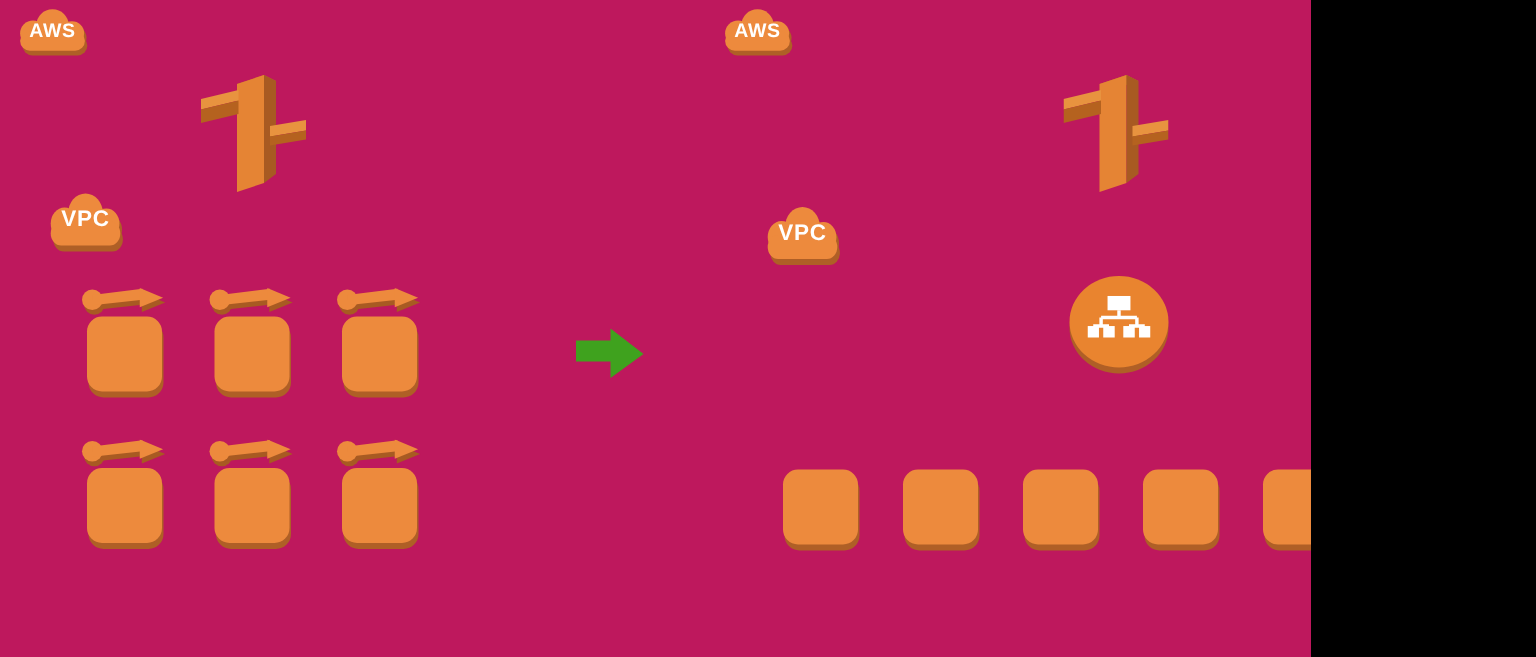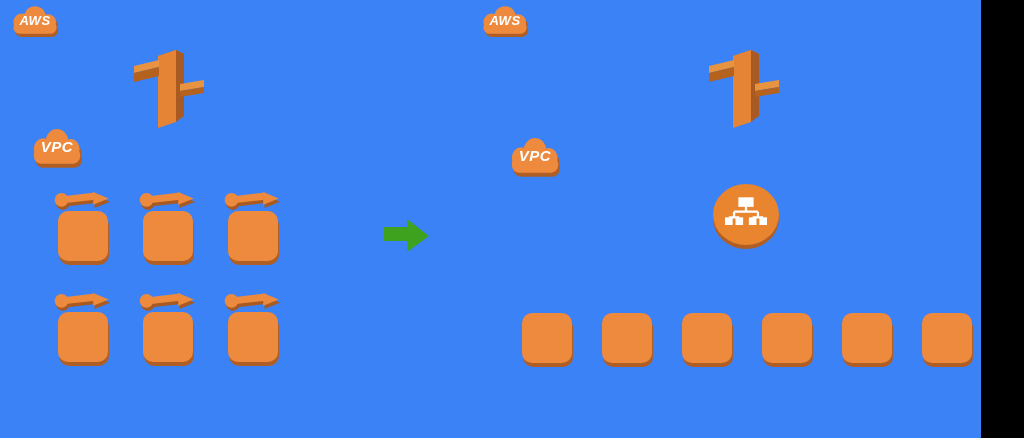--- a/index.html
+++ b/index.html
@@ -1,17 +1,17 @@
 <!DOCTYPE html>
 <html><head>
 <meta charset="utf-8">
 <style>
   html,body{margin:0;padding:0;background:#000;}
-  .canvas{position:relative;width:981px;height:438px;background:#3b82f6;overflow:hidden;
-          font-family:"Liberation Sans",sans-serif;font-style:italic;}
+  .canvas{position:relative;width:874px;height:438px;background:#be185d;overflow:hidden;
+          font-family:"Liberation Sans",sans-serif;}
 
   
   .cloud{position:absolute;}
   .cloud svg{width:100%;height:100%;display:block;}
   .cloud-label{position:absolute;left:0;right:0;top:50%;transform:translateY(-54%);
                text-align:center;color:#ffffff;font-weight:bold;letter-spacing:0.5px;}
   .cloud.aws-size{width:54px;height:35px;}
   .cloud.aws-size .cloud-label{font-size:13px;}
   .cloud.vpc-size{width:58px;height:44px;}
   .cloud.vpc-size .cloud-label{font-size:15px;}

